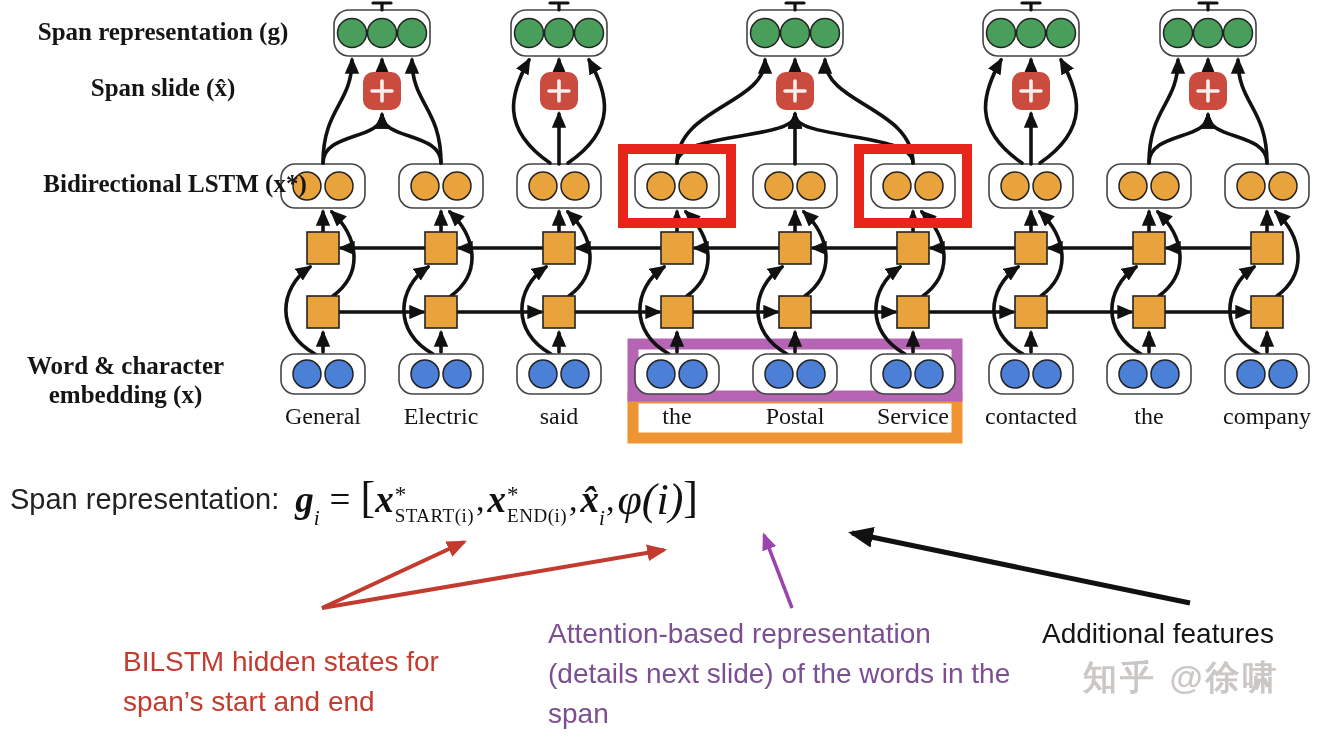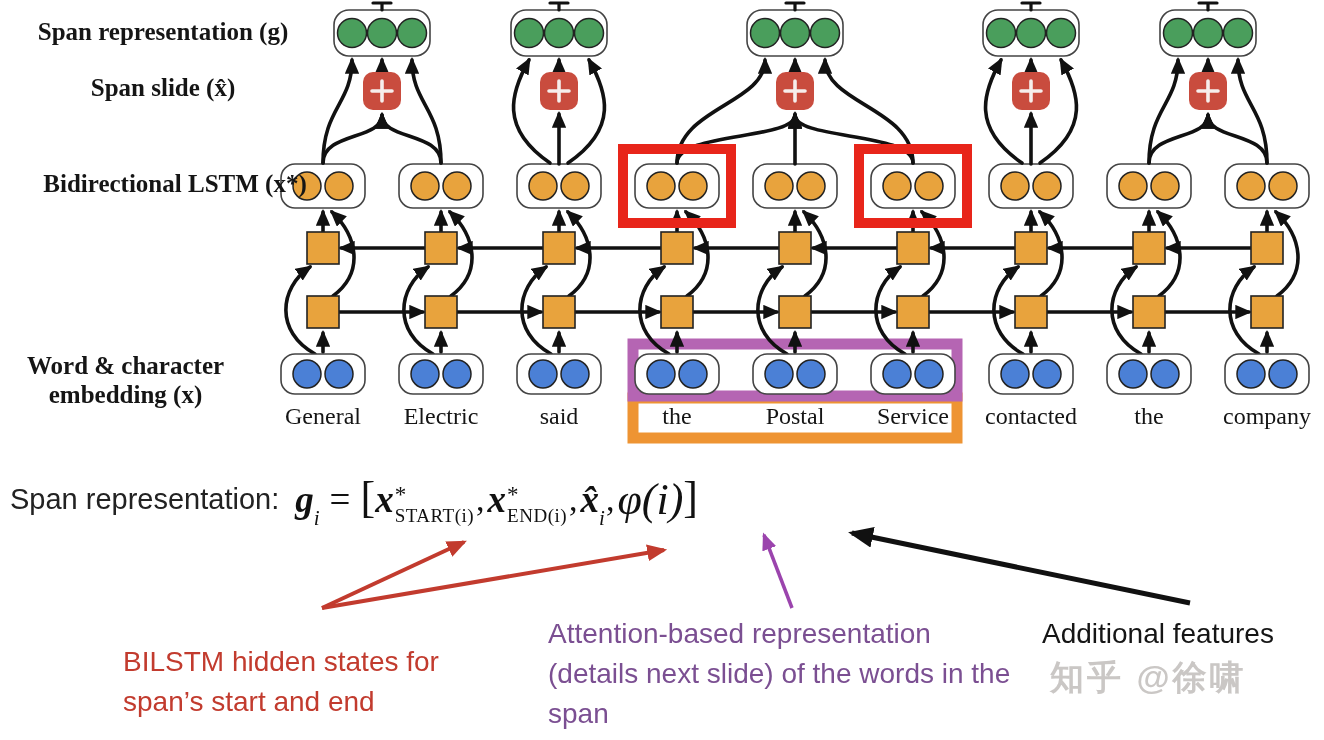--- a/index.html
+++ b/index.html
@@ -16,21 +16,21 @@
         display:inline-flex;align-items:center;}
   .mv{font-style:italic;font-weight:bold;}
   .msub{font-size:21px;font-style:italic;align-self:flex-end;transform:translateY(6px);}
   .bracket{font-size:44px;font-weight:normal;transform:translateY(-2px);}
   .ss{display:inline-flex;flex-direction:column;align-items:flex-start;
       line-height:1;margin-left:1px;margin-right:1px;transform:translateY(4px);}
   .ss-sup{font-size:23px;}
   .ss-sub{font-size:19px;letter-spacing:0.5px;}
   .mcomma{font-size:34px;margin:0 3px 0 1px;}
   .note{position:absolute;font-size:28px;line-height:1.42;}
-  .watermark{position:absolute;left:1050px;top:655px;font-size:34px;font-weight:bold;
+  .watermark{position:absolute;left:1083px;top:655px;font-size:34px;font-weight:bold;
              letter-spacing:3px;}
 </style>
 </head>
 <body>
 
 <svg id="diagram-svg" width="1324" height="458">
     <defs>
       <marker id="ah" markerWidth="4.6" markerHeight="4" refX="3.8" refY="2" orient="auto">
         <path d="M0,0 L4.6,2 L0,4 Z" fill="#111111"></path>
       </marker>

